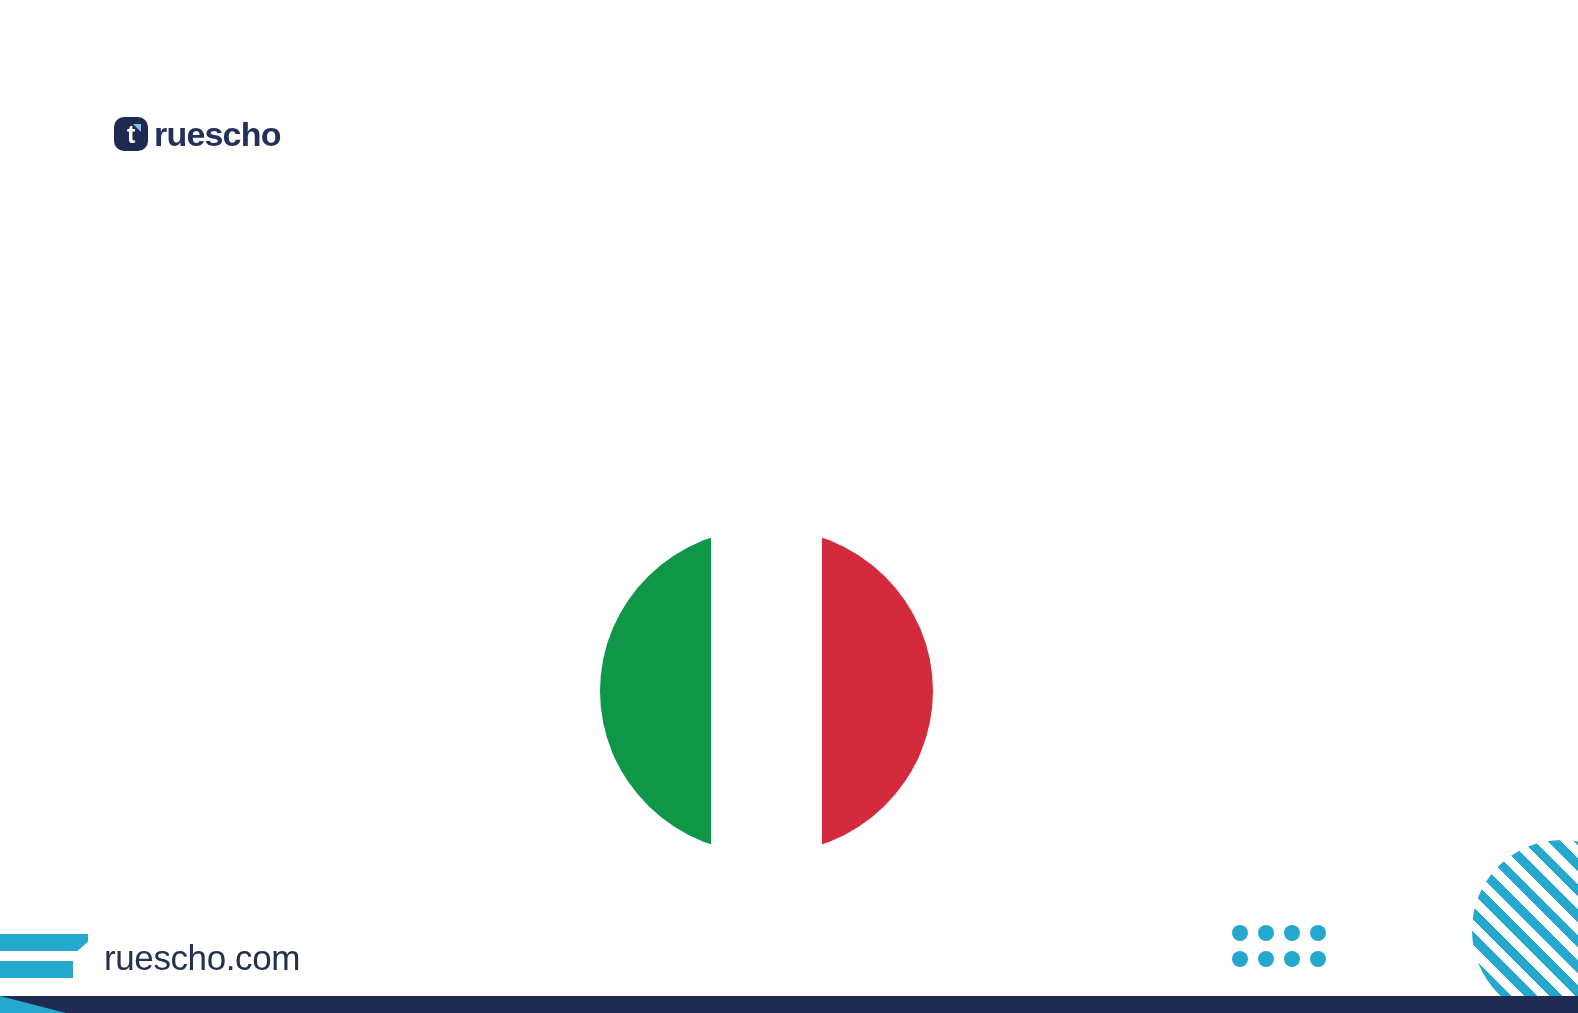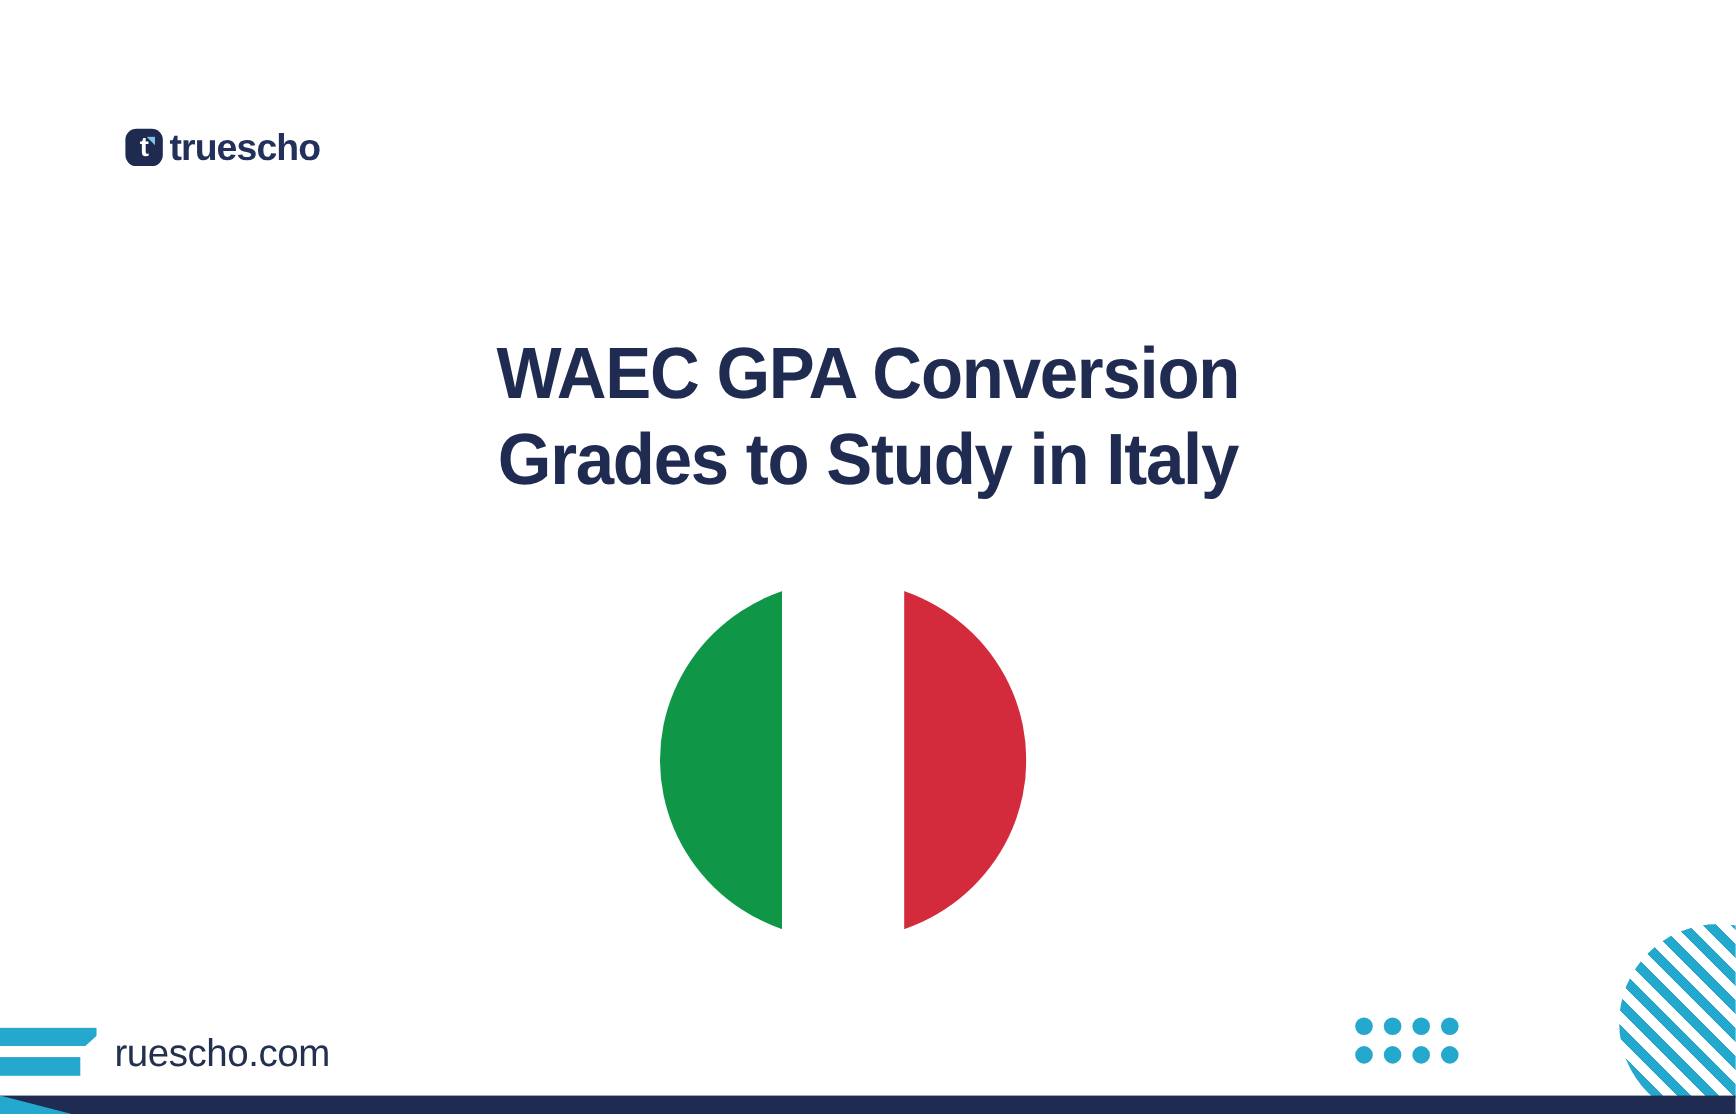--- a/index.html
+++ b/index.html
@@ -196,27 +196,23 @@
 </head>
 <body>
 
 <div id="canvas">
 
   <div class="brand-logo">
     <div class="brand-mark">
       <div class="mark-t">t</div>
       <div class="mark-accent"></div>
     </div>
-    <div class="brand-word">truescho</div>
-  </div>
-
-  <div class="headline">
-    <span class="hl-line">WAEC GPA Conversion</span>
-    <span class="hl-line">Grades to Study in Italy</span>
-  </div>
+    <div class="brand-word">ruescho</div>
+  </div>
+
 
   <div class="flag-circle">
     <div class="flag-band flag-green"></div>
     <div class="flag-band flag-white"></div>
     <div class="flag-band flag-red"></div>
   </div>
 
   <div class="dot-grid">
     <div class="dot"></div>
     <div class="dot"></div>

